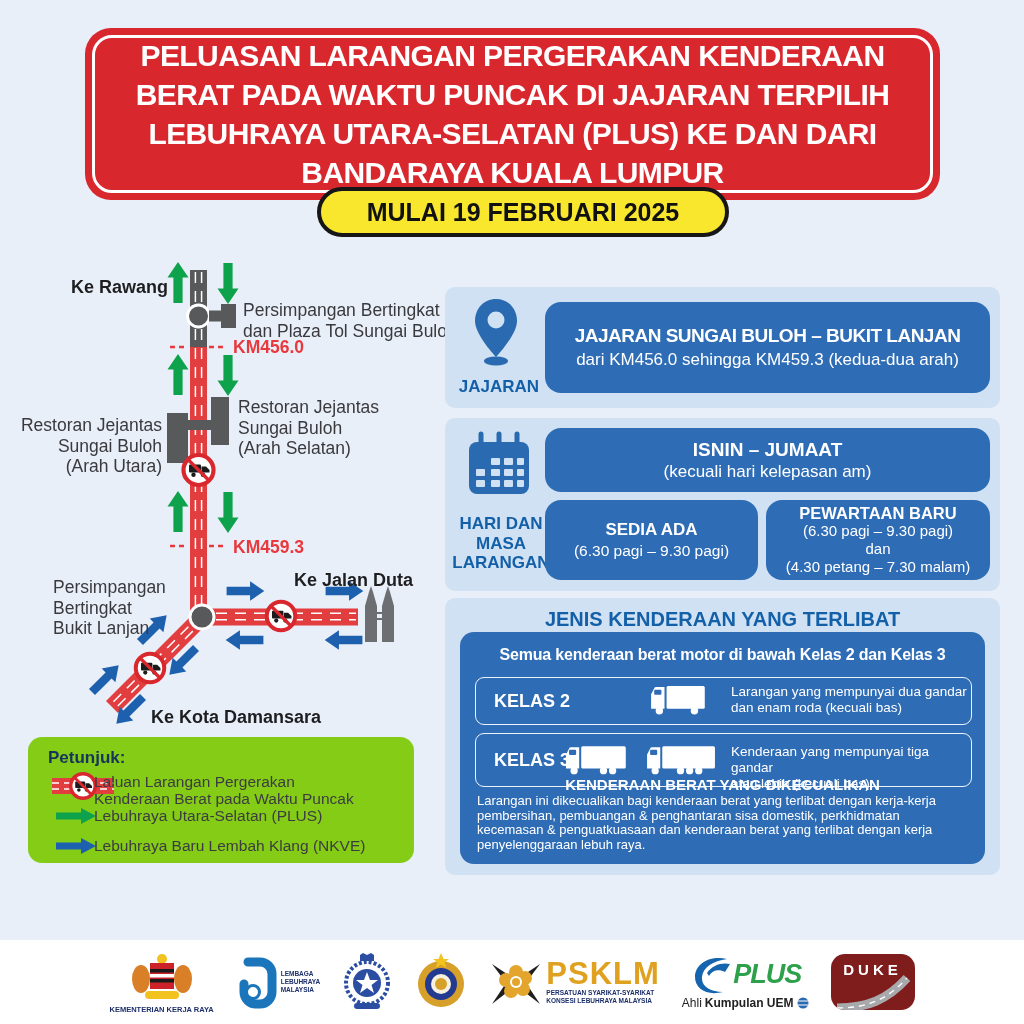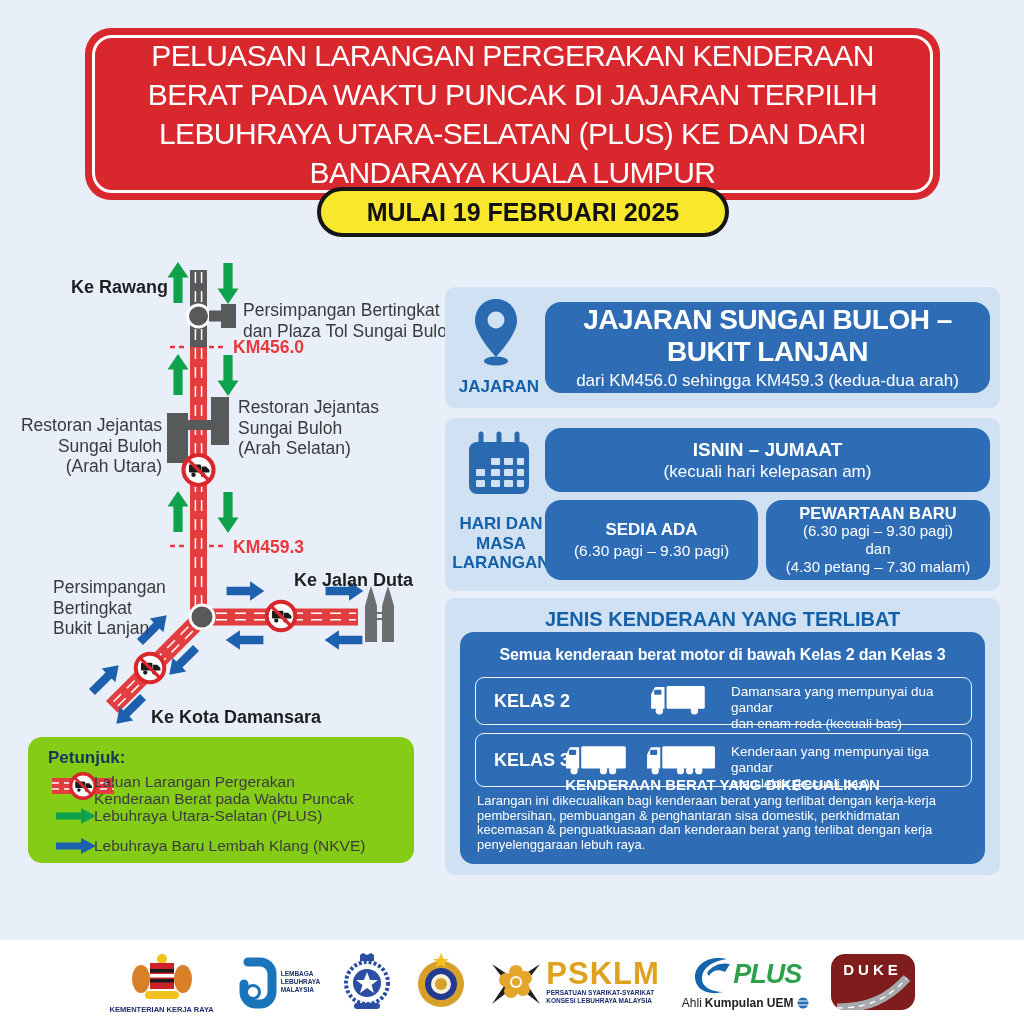--- a/index.html
+++ b/index.html
@@ -5,21 +5,21 @@
   html,body{margin:0;padding:0;background:#e9eff8;}
   .canvas{position:relative;width:1024px;height:1024px;background:#e9eff8;
           font-family:"Liberation Sans",sans-serif;overflow:hidden;}
   .abs{position:absolute;}
 
   
   .hdr{position:absolute;left:85px;top:28px;width:855px;height:172px;
        background:#d9272e;border-radius:26px;}
   .hdr-inner{position:absolute;inset:7px;border:3px solid #fff;border-radius:20px;
        display:flex;flex-direction:column;justify-content:center;align-items:center;}
-  .hdr-line{color:#fff;font-weight:normal;font-size:30px;line-height:39px;
+  .hdr-line{color:#fff;font-weight:bold;font-size:30px;line-height:39px;
        letter-spacing:-0.6px;white-space:nowrap;}
   .badge{position:absolute;left:317px;top:187px;width:404px;height:42px;
        background:#f9e72e;border:4px solid #161616;border-radius:25px;
        display:flex;align-items:center;justify-content:center;
        font-size:25px;font-weight:bold;color:#111;z-index:5;}
 
   
   .mlabel{position:absolute;font-size:17.5px;line-height:20.5px;color:#3a3a3e;
           white-space:pre-line;}
   .mlabel.b{font-weight:bold;color:#1e1e21;font-size:18px;}
@@ -246,21 +246,21 @@
   </div>
 
   <div class="panel" style="top:287px;height:121px">
     <svg class="abs" style="left:28px;top:10px" width="46" height="72" viewBox="0 0 46 72">
       <ellipse cx="23" cy="64" rx="12" ry="4.5" fill="#2a6ab0"></ellipse>
       <path d="M23,2 C10.5,2 2,12 2,24 C2,38 23,60 23,60 C23,60 44,38 44,24 C44,12 35.5,2 23,2 Z" fill="#2a6ab0"></path>
       <circle cx="23" cy="23" r="8.5" fill="#cfe1f3"></circle>
     </svg>
     <div class="side-label" style="left:0;top:90px;width:108px">JAJARAN</div>
     <div class="bluebox" style="left:100px;top:15px;width:445px;height:91px">
-      <div class="bb-title" style="font-size:28px;letter-spacing:-0.5px">JAJARAN SUNGAI BULOH – BUKIT LANJAN</div>
+      <div class="bb-title" style="font-size:19px;letter-spacing:-0.5px">JAJARAN SUNGAI BULOH – BUKIT LANJAN</div>
       <div style="font-size:17px;margin-top:3px">dari KM456.0 sehingga KM459.3 (kedua-dua arah)</div>
     </div>
   </div>
 
   <div class="panel" style="top:418px;height:173px">
     <svg class="abs" style="left:22px;top:12px" width="64" height="72" viewBox="0 0 64 72">
       <g fill="none" stroke="#2a6ab0" stroke-width="5" stroke-linecap="round">
         <path d="M14,4 v10"></path>
           <path d="M32,4 v10"></path>
           <path d="M50,4 v10"></path>
@@ -301,21 +301,21 @@
 
   <div class="panel" style="top:598px;height:277px">
     <div class="jenis-title">JENIS KENDERAAN YANG TERLIBAT</div>
     <div class="darkbox">
       <div class="darkbox-sub">Semua kenderaan berat motor di bawah Kelas 2 dan Kelas 3</div>
       <div class="krow" style="top:45px;height:46px">
         <div class="kname" style="top:13px">KELAS 2</div>
         <svg class="abs" style="left:175px;top:6px" width="58" height="32" viewBox="0 0 56 31">
           <use href="#tA"></use>
         </svg>
-        <div class="kdesc" style="top:6px">Damansara yang mempunyai dua gandar
+        <div class="kdesc" style="top:6px">Larangan yang mempunyai dua gandar
 dan enam roda (kecuali bas)</div>
       </div>
       <div class="krow" style="top:101px;height:52px">
         <div class="kname" style="top:16px">KELAS 3</div>
         <svg class="abs" style="left:90px;top:10px" width="152" height="32" viewBox="0 0 150 31">
           <use href="#tB"></use>
             <use href="#tC" transform="translate(80,0)"></use>
         </svg>
         <div class="kdesc" style="top:10px">Kenderaan yang mempunyai tiga gandar
 atau lebih (kecuali bas).</div>

